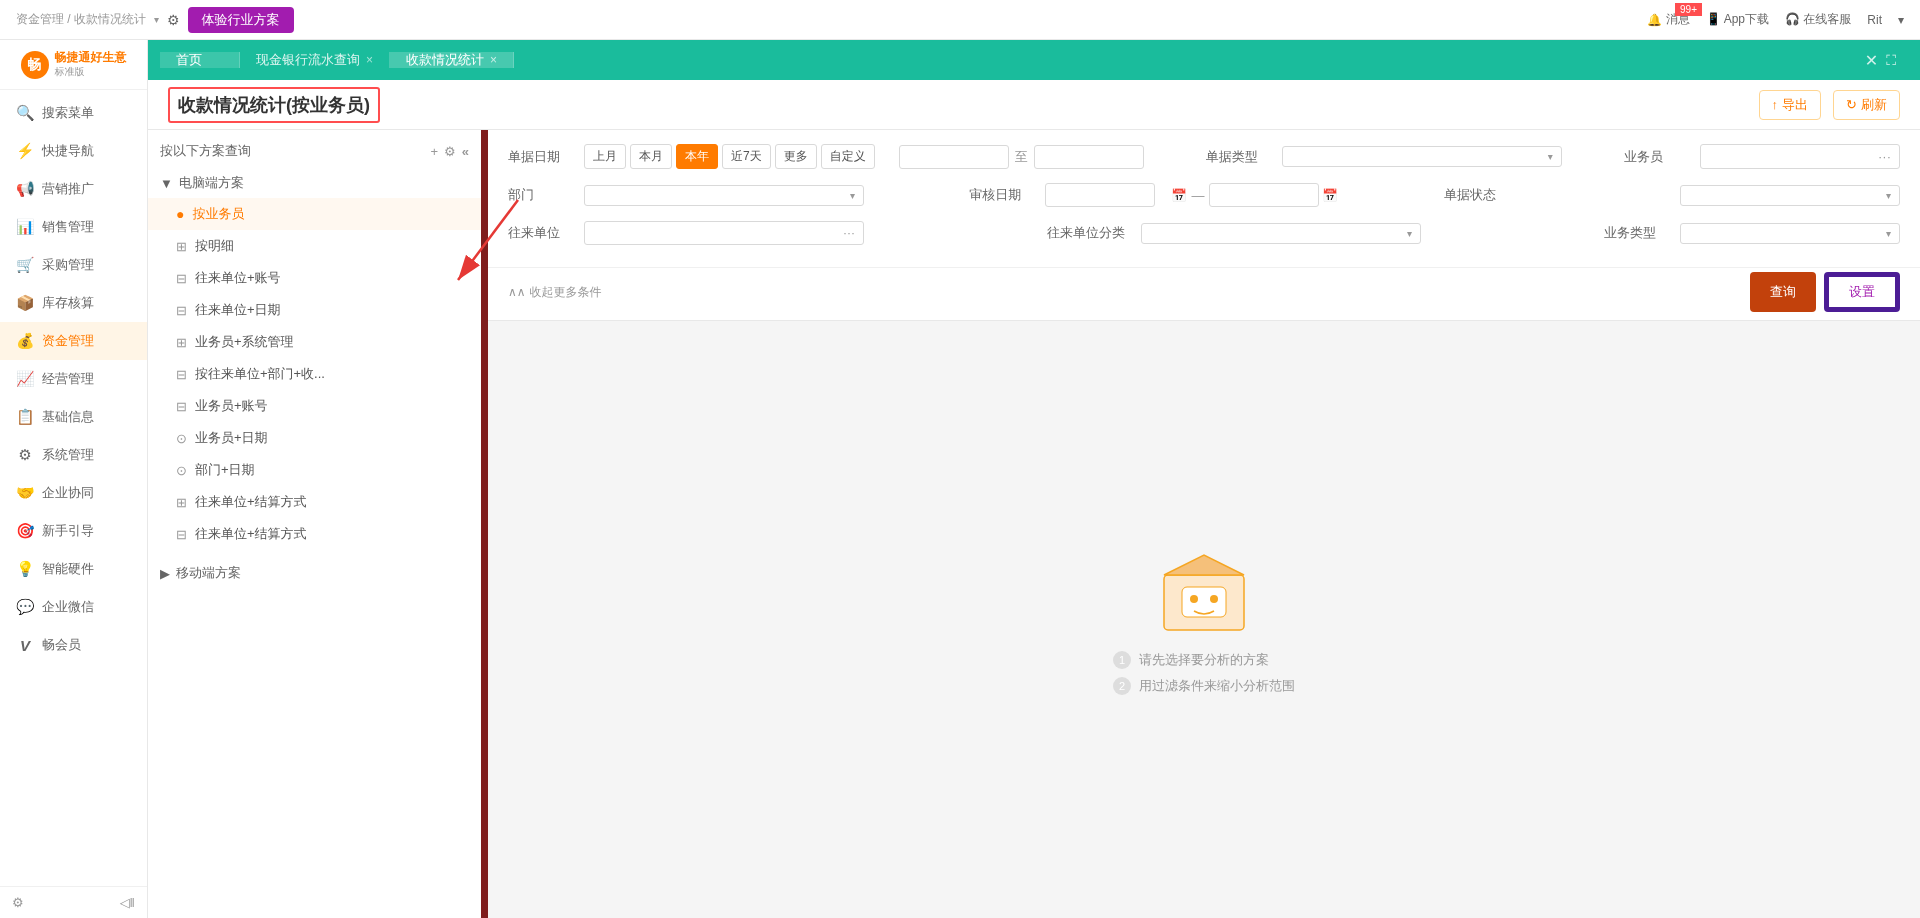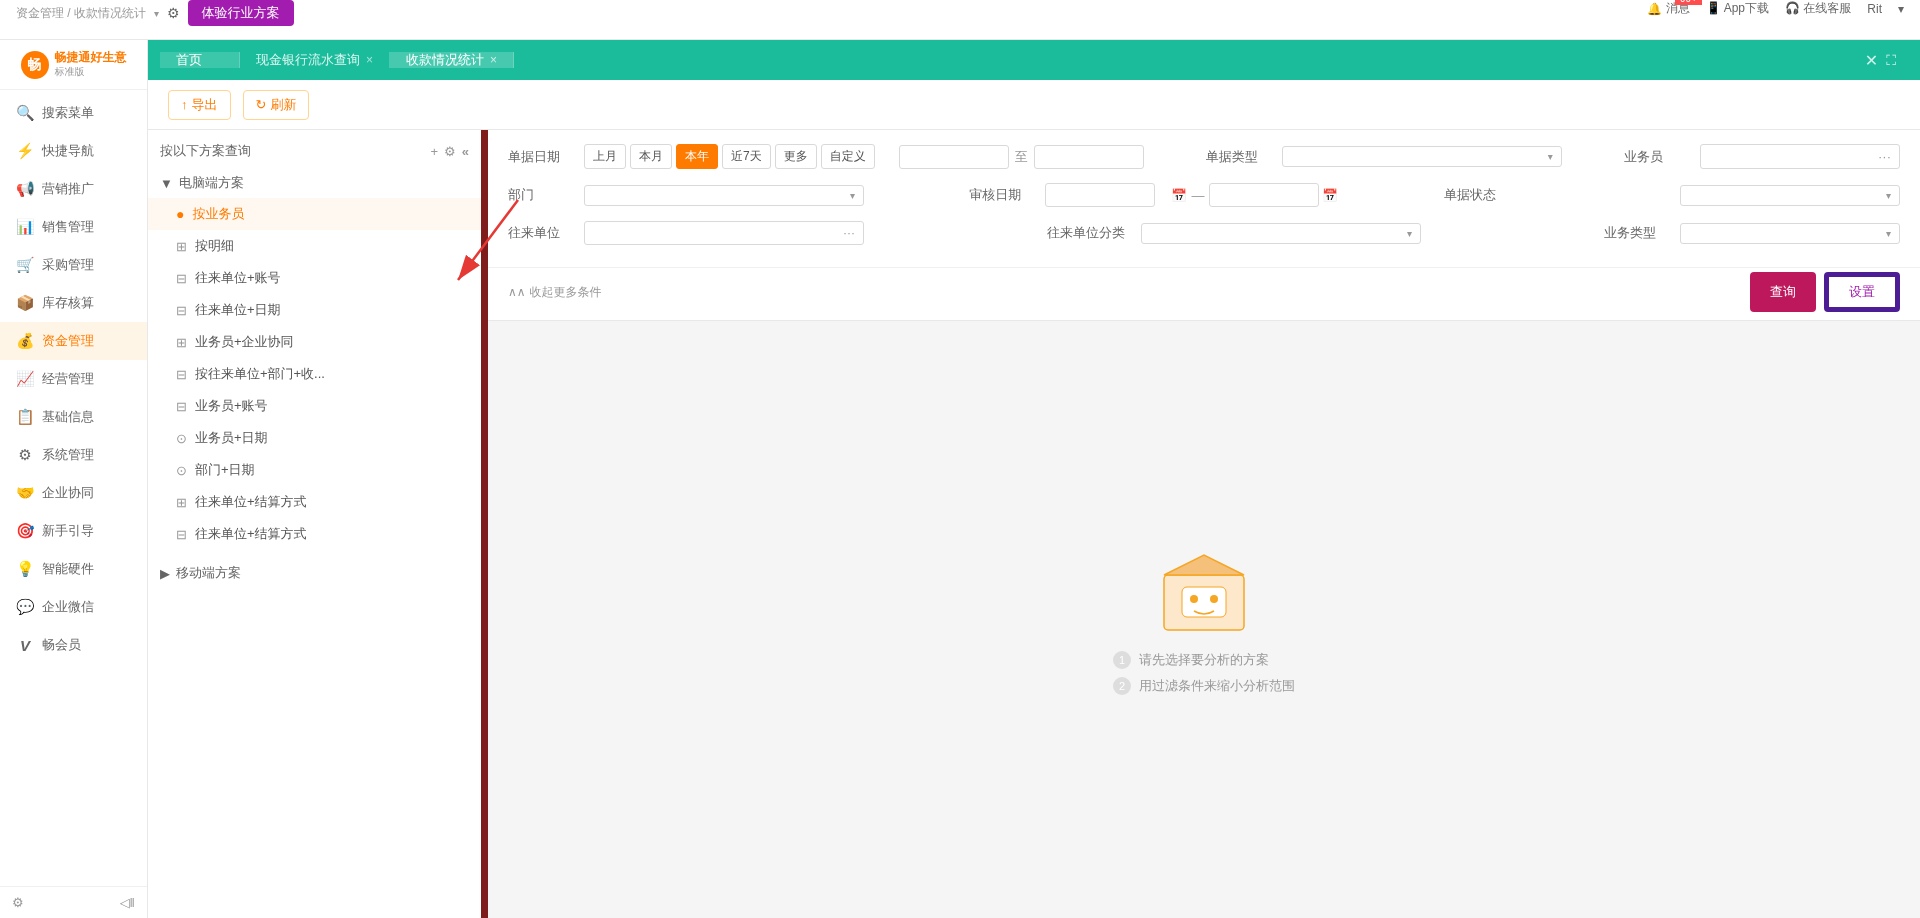--- a/index.html
+++ b/index.html
@@ -3,21 +3,21 @@
   <meta charset="utf-8">
   <style>
     * { box-sizing: border-box; margin: 0; padding: 0; font-family: 'Microsoft YaHei', Arial, sans-serif; }
     body { background: #f5f5f5; font-size: 13px; color: #333; overflow: hidden; }
 
     
     .top-header {
       height: 40px;
       background: #fff;
       display: flex;
-      align-items: flex-start;
+      align-items: center;
       justify-content: space-between;
       padding: 0 16px;
       border-bottom: 1px solid #e8e8e8;
       position: fixed;
       top: 0; left: 0; right: 0;
       z-index: 100;
     }
     .top-header-left { display: flex; align-items: center; gap: 8px; }
     .top-header-right { display: flex; align-items: center; gap: 16px; font-size: 12px; color: #666; }
     .breadcrumb-text { font-size: 12px; color: #999; }
@@ -210,21 +210,21 @@
       background: #fff;
       min-width: 200px;
       display: flex; align-items: center; justify-content: space-between;
       cursor: pointer;
     }
     .filter-select-wide { min-width: 280px; }
     .filter-select-icon { color: #999; font-size: 10px; }
     .filter-more { color: #999; font-size: 12px; cursor: pointer; }
 
     .btn-query {
-      background: #be185d;
+      background: #c2410c;
       color: #fff;
       border: none;
       border-radius: 4px;
       padding: 6px 20px;
       cursor: pointer;
       font-size: 13px;
     }
     .btn-setting {
       background: #fff;
       color: #a21caf;
@@ -429,20 +429,21 @@
         <span>收款情况统计</span>
         <span class="tab-close">×</span>
       </div>
       <div class="tab-bar-right">
         <span class="tab-bar-close">✕</span>
         <span class="tab-bar-expand">⛶</span>
       </div>
     </div>
 
     <div class="page-header">
+      <div class="page-title">收款情况统计(按业务员)</div>
       <div class="page-actions">
         <button class="btn-export">
           <span>↑</span>
           <span>导出</span>
         </button>
         <button class="btn-refresh">
           <span>↻</span>
           <span>刷新</span>
         </button>
       </div>
@@ -489,21 +490,21 @@
         <div class="scheme-item">
           <span class="scheme-item-icon">⊟</span>
           <span>往来单位+账号</span>
         </div>
         <div class="scheme-item">
           <span class="scheme-item-icon">⊟</span>
           <span>往来单位+日期</span>
         </div>
         <div class="scheme-item">
           <span class="scheme-item-icon">⊞</span>
-          <span>业务员+企业协同</span>
+          <span>业务员+系统管理</span>
         </div>
         <div class="scheme-item">
           <span class="scheme-item-icon">⊟</span>
           <span>按往来单位+部门+收...</span>
         </div>
         <div class="scheme-item">
           <span class="scheme-item-icon">⊟</span>
           <span>业务员+账号</span>
         </div>
         <div class="scheme-item">

